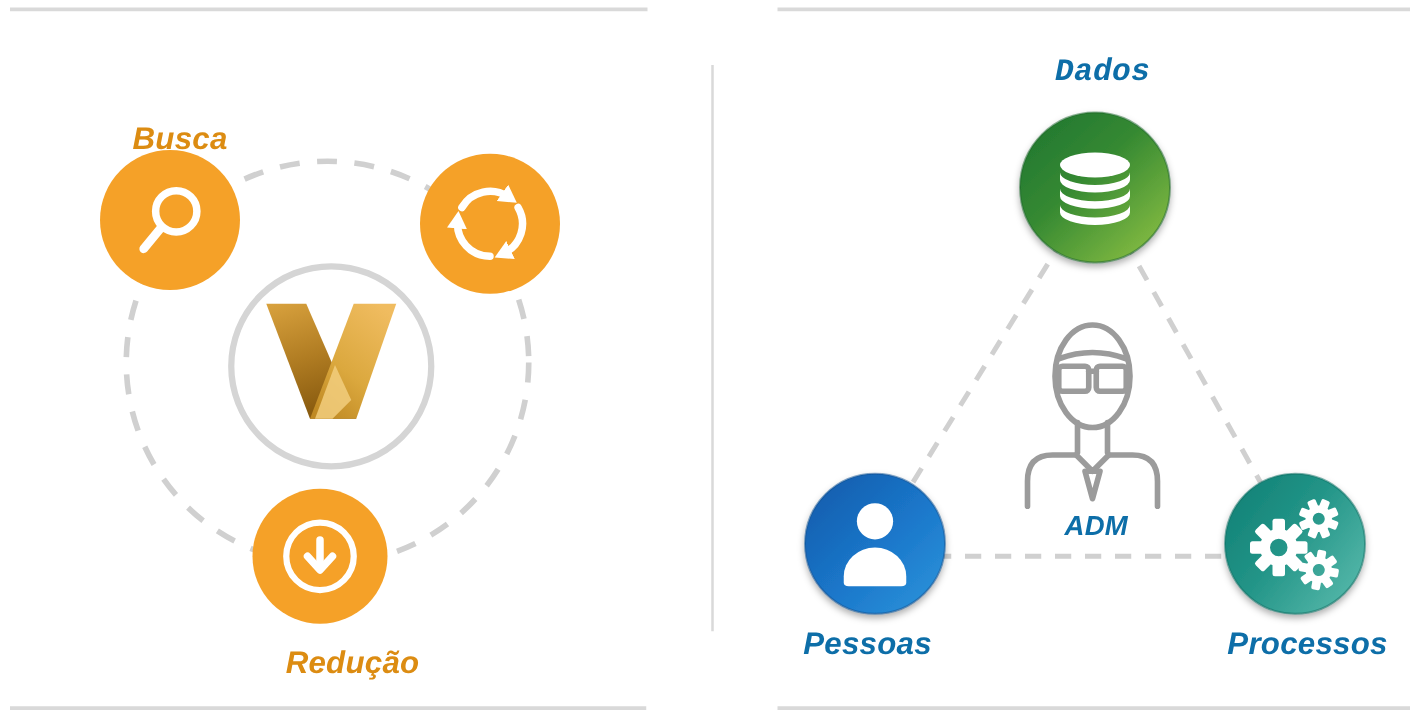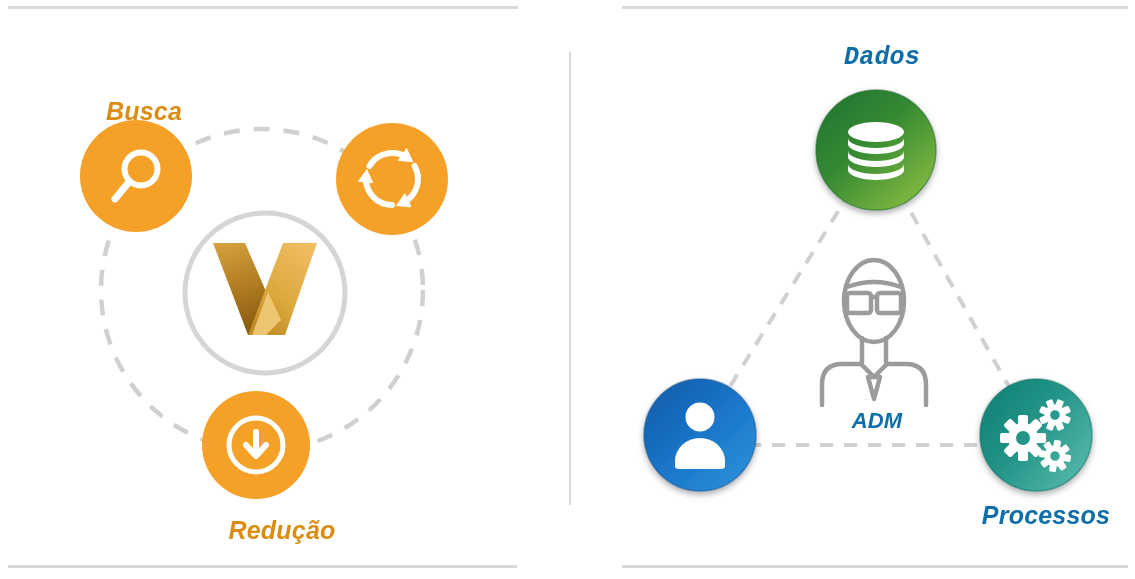--- a/index.html
+++ b/index.html
@@ -214,15 +214,16 @@
                                        M0,-4.8 A4.8,4.8 0 1 0 0,4.8 A4.8,4.8 0 1 0 0,-4.8 Z"></path>
         </g>
       </g>
     </g>
   </svg>
 
   <div class="lbl lbl-orange lbl-busca">Busca</div>
   <div class="lbl lbl-orange lbl-reducao">Redução</div>
   <div class="lbl lbl-blue lbl-dados">Dados</div>
   <div class="lbl lbl-blue lbl-adm">ADM</div>
+  <div class="lbl lbl-blue lbl-pessoas">Pessoas</div>
   <div class="lbl lbl-blue lbl-processos">Processos</div>
 
 </div>
 
 </body></html>

